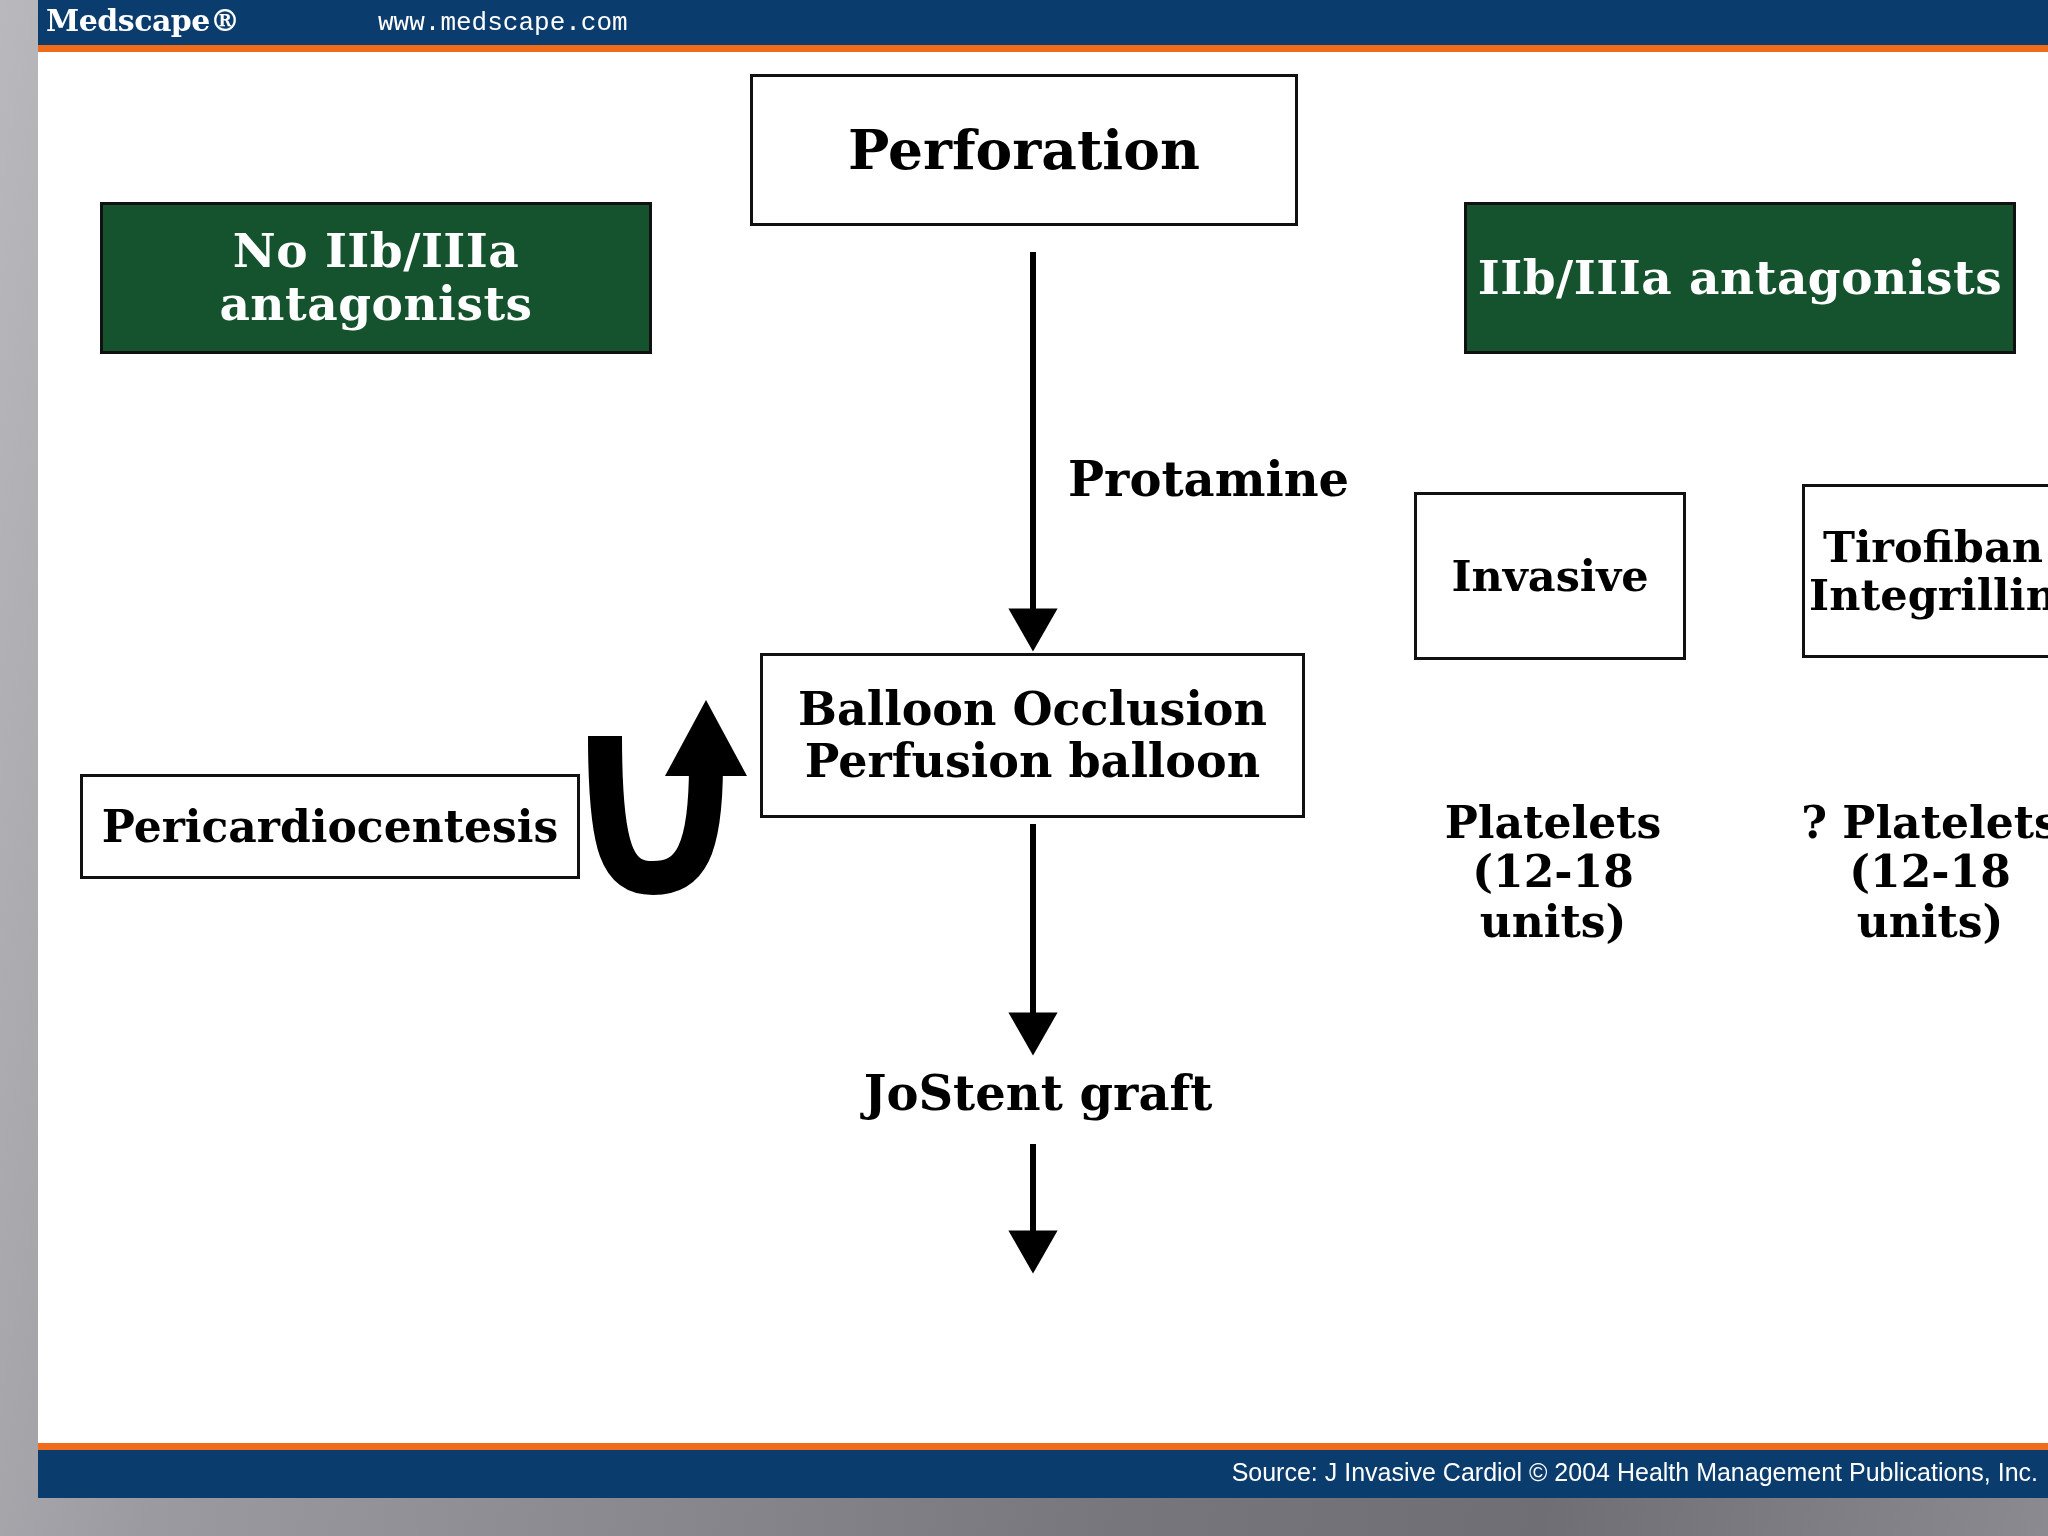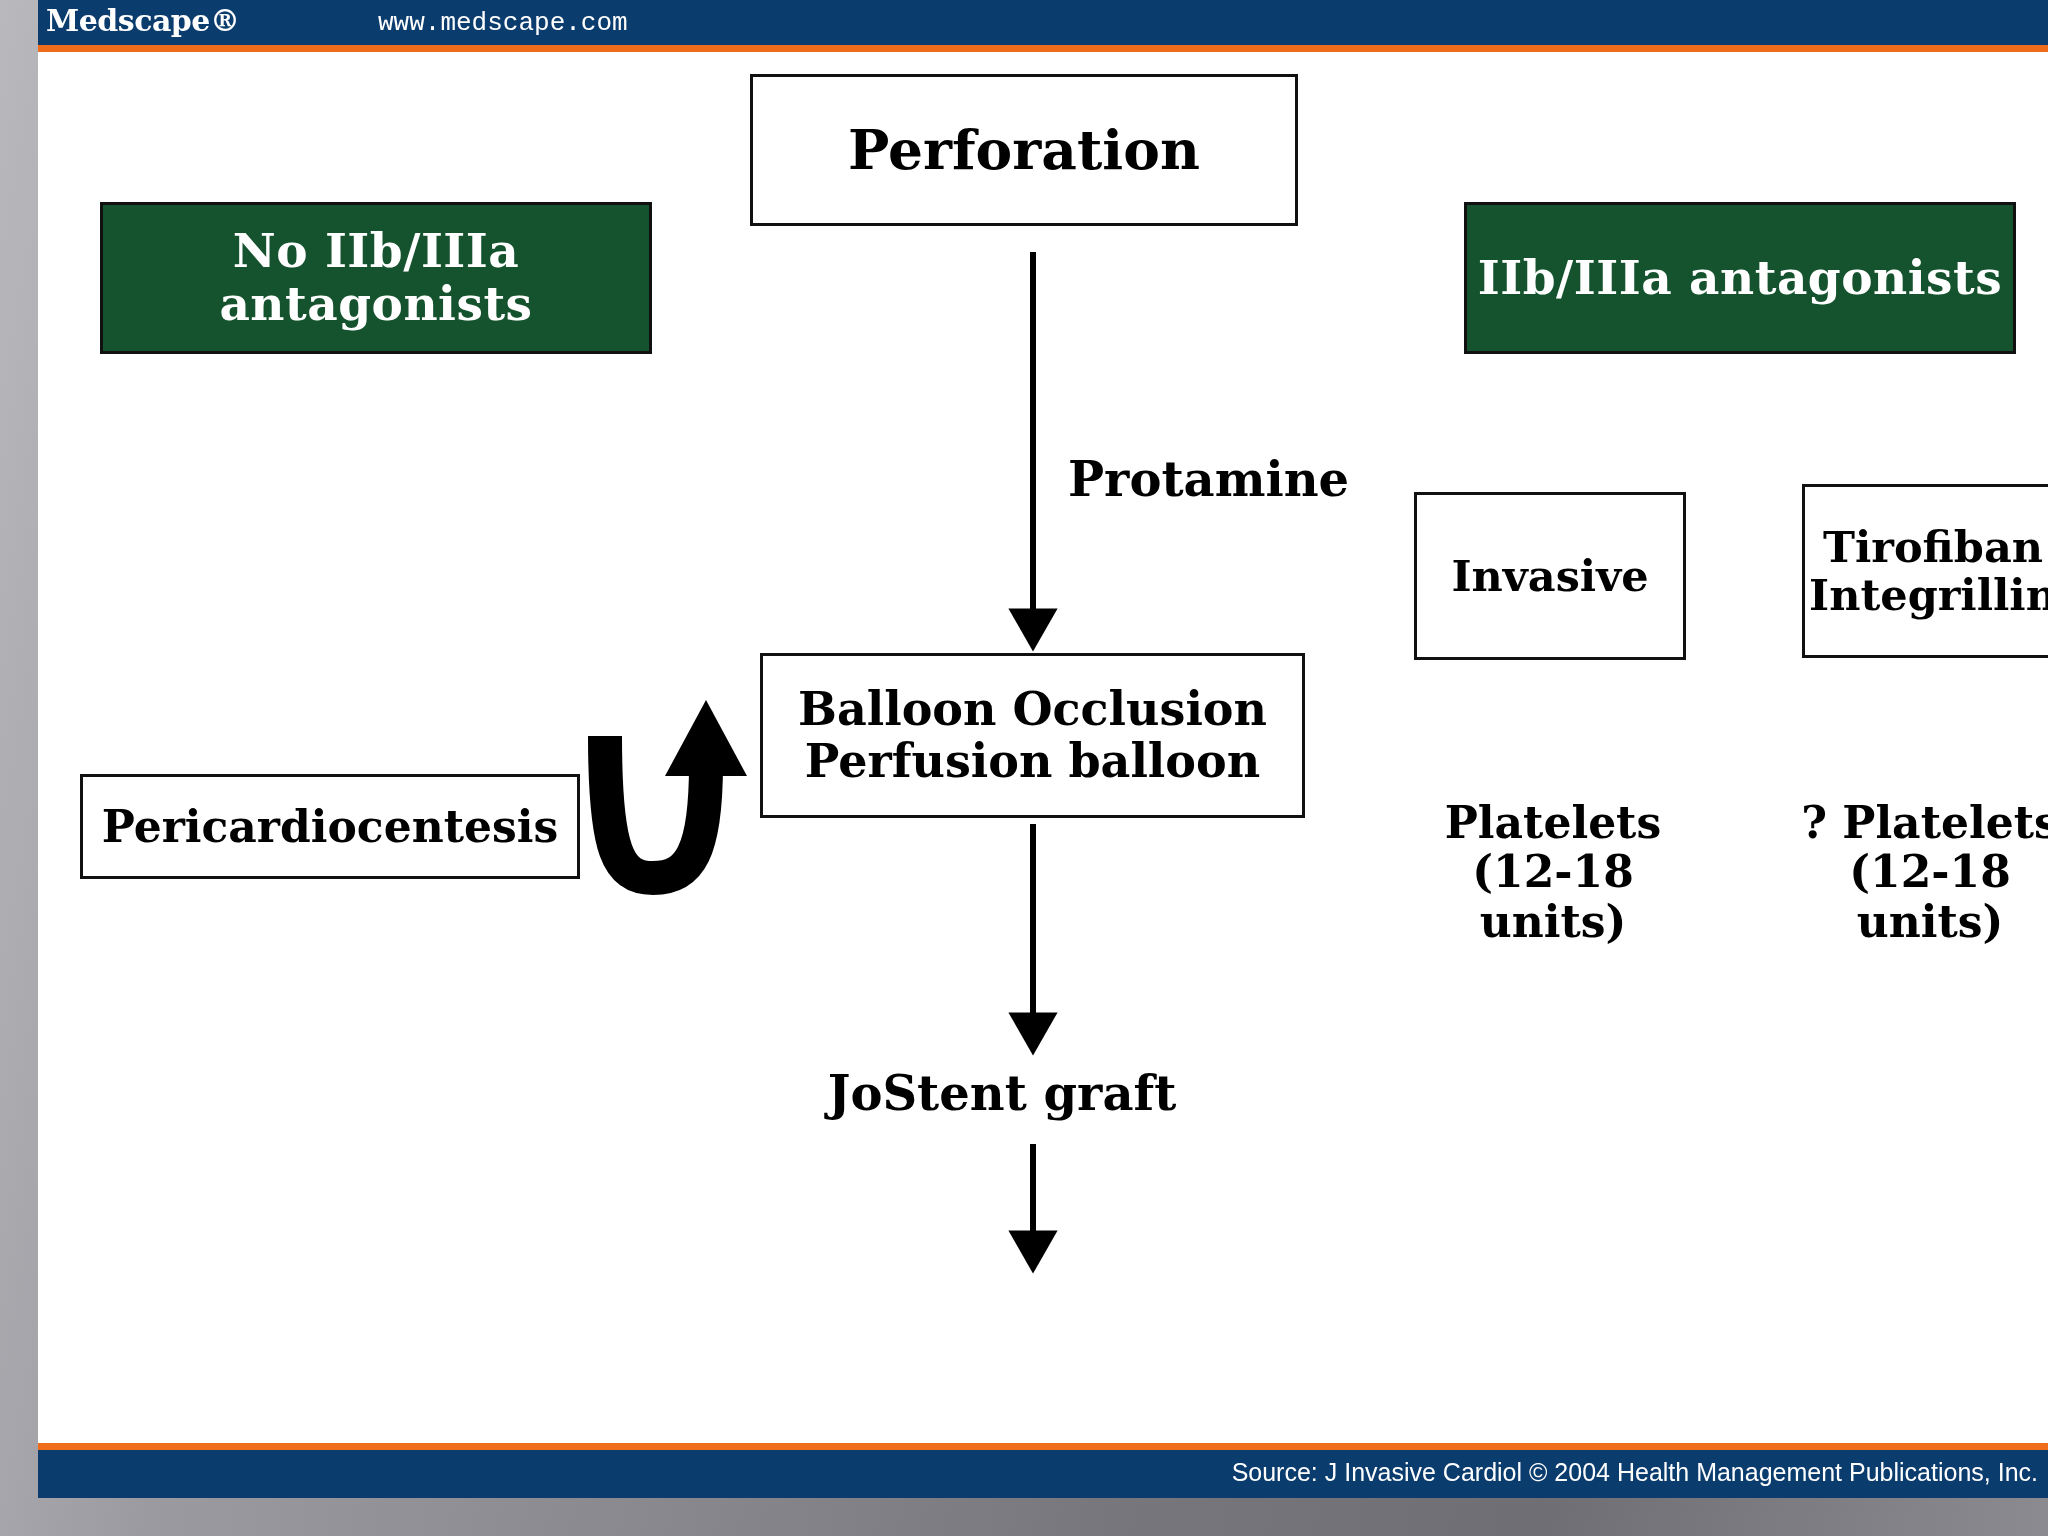--- a/index.html
+++ b/index.html
@@ -137,21 +137,21 @@
   }
   #node-balloon {
     left: 722px; top: 601px; width: 545px; height: 165px;
     font-size: 46px;
   }
   #node-pericardio {
     left: 42px; top: 722px; width: 500px; height: 105px;
     font-size: 44px;
   }
   #node-jostent {
-    left: 784px; top: 1002px; width: 360px; height: 80px;
+    left: 820px; top: 1002px; width: 360px; height: 80px;
     font-size: 48px;
   }
   #node-emergency {
     left: 730px; top: 1222px; width: 552px; height: 115px;
     font-size: 48px;
   }
   #node-abciximab {
     left: 1376px; top: 440px; width: 272px; height: 168px;
     font-size: 43px;
   }

